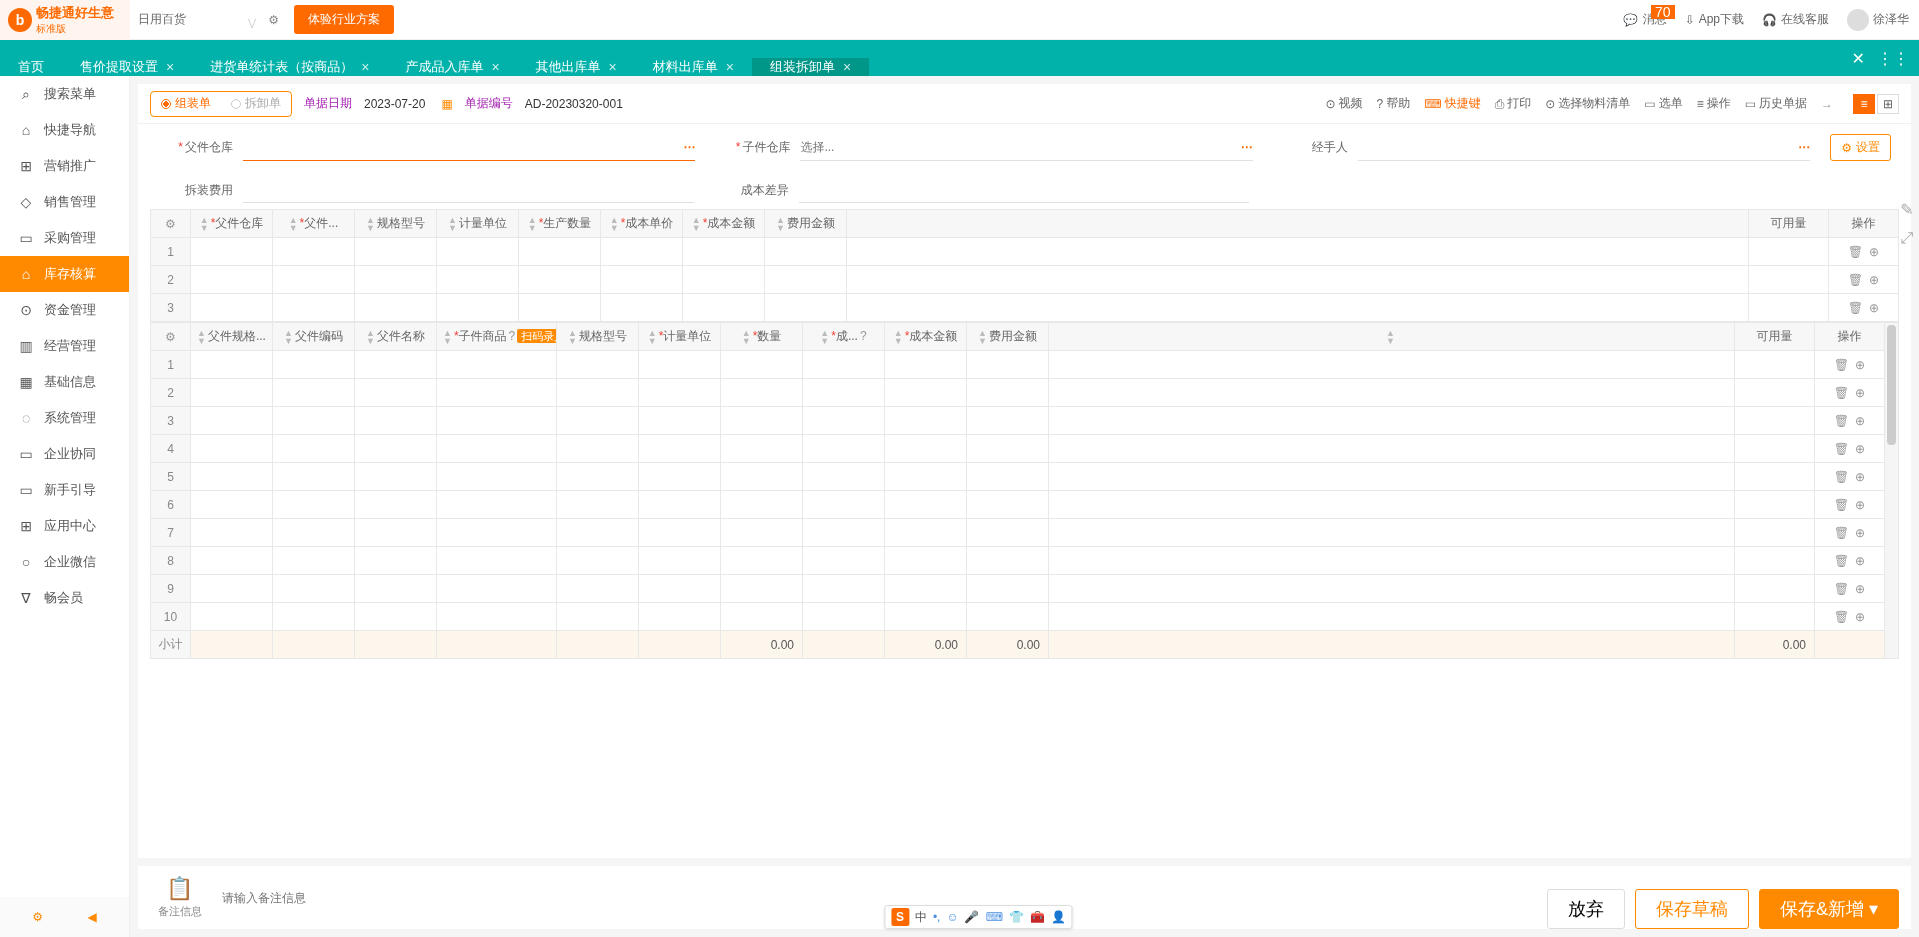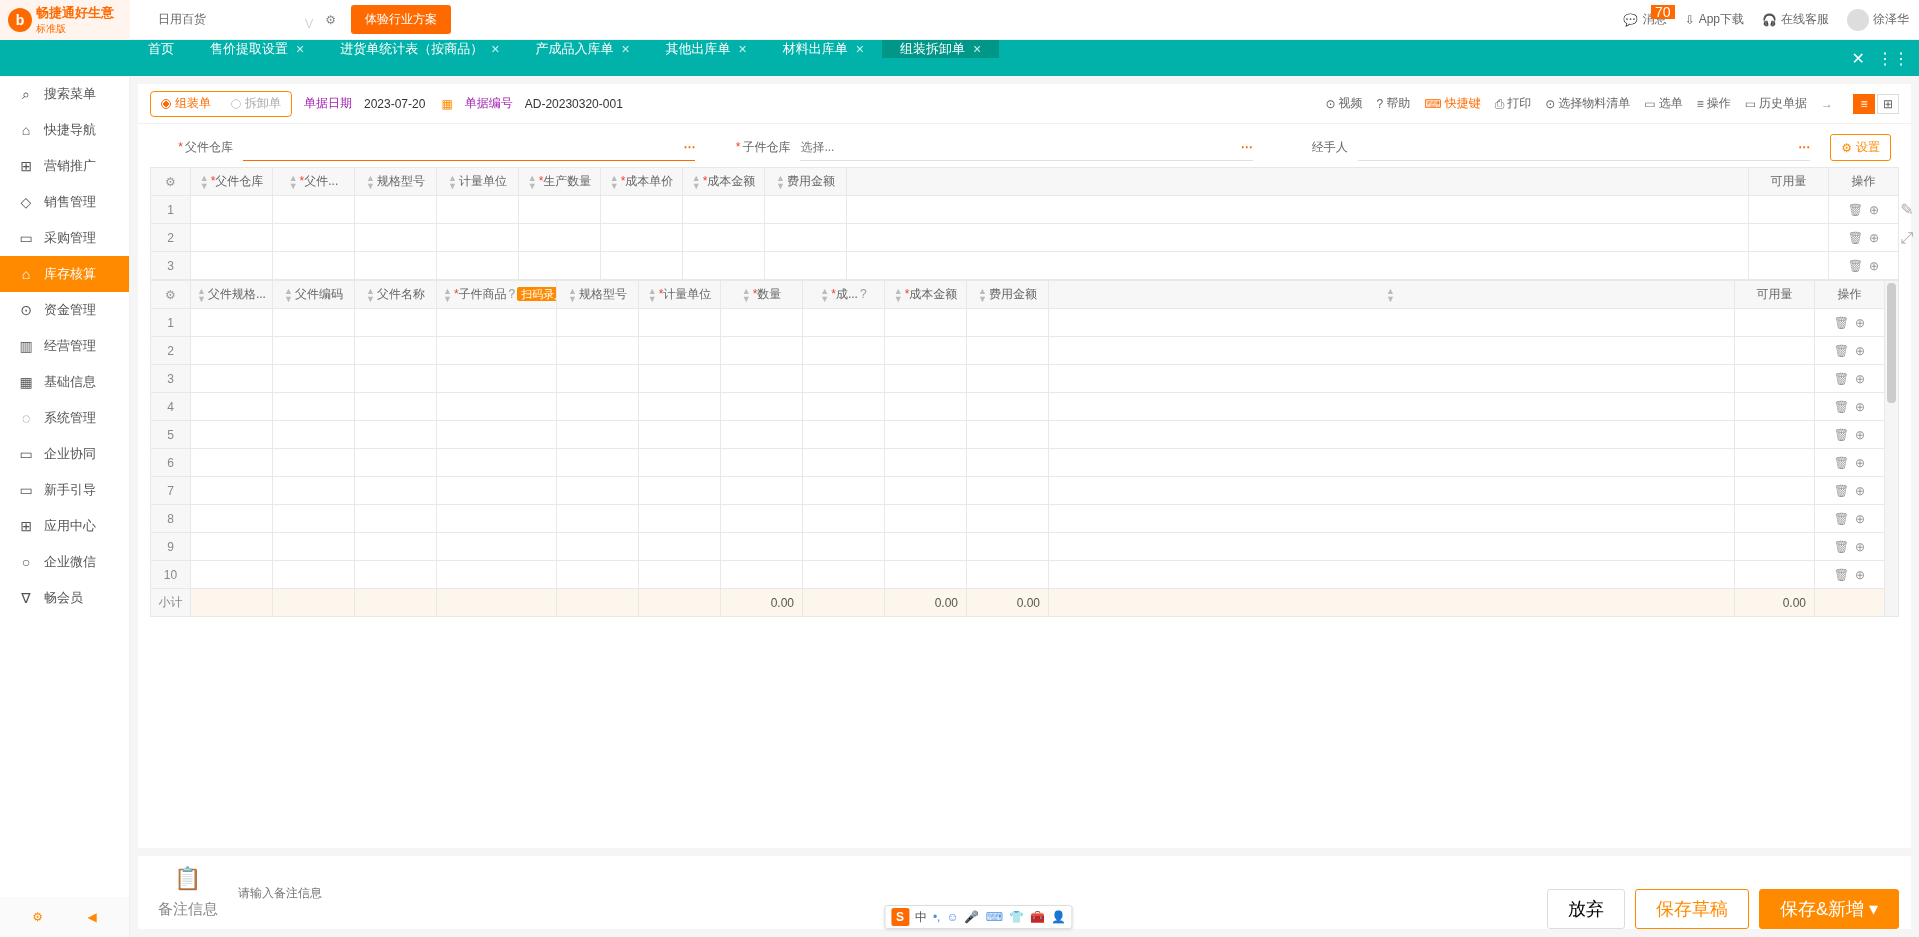--- a/index.html
+++ b/index.html
@@ -4,32 +4,32 @@
 <style>
 * { margin: 0; padding: 0; box-sizing: border-box; font-family: "Microsoft YaHei", Arial, sans-serif; }
 body { font-size: 12px; color: #333; background: #fff; overflow: hidden; }
 
 
 .top-header { height: 40px; background: #fff; display: flex; align-items: center; padding: 0 10px; border-bottom: 1px solid #f0f0f0; }
 .logo-area { display: flex; align-items: center; background: #fff5ee; height: 40px; padding: 0 15px 0 8px; margin-left: -10px; width: 130px; }
 .logo-icon { width: 24px; height: 24px; background: #ff6a00; border-radius: 50%; display: flex; align-items: center; justify-content: center; color: #fff; font-weight: bold; font-size: 14px; margin-right: 4px; }
 .logo-text { color: #ff6a00; font-size: 13px; font-weight: bold; }
 .logo-sub { color: #ff6a00; font-size: 10px; }
-.product-select { margin-left: 28px; color: #666; display: flex; align-items: flex-end; gap: 99px; }
+.product-select { margin-left: 8px; color: #666; display: flex; align-items: flex-end; gap: 62px; }
 .chevron-down { color: #d0d0d0; font-size: 10px; }
 .gear-icon { margin-left: 12px; color: #888; cursor: pointer; }
 .experience-btn { margin-left: 15px; background: #ff6a00; color: #fff; padding: 6px 14px; border-radius: 3px; border: none; cursor: pointer; font-size: 12px; }
 .header-spacer { flex: 1; }
 .header-right { display: flex; align-items: center; gap: 18px; color: #666; }
 .header-right-item { display: flex; align-items: center; gap: 4px; cursor: pointer; position: relative; }
 .badge { position: absolute; top: -6px; right: -8px; background: #ff6a00; color: #fff; border-radius: 0; padding: 0 4px; font-size: 14px; line-height: 14px; }
 .avatar { width: 22px; height: 22px; background: #ddd; border-radius: 50%; }
 
 
-.tabs-bar { height: 36px; background: #00b2a9; display: flex; align-items: flex-start; padding-left: 130px; position: relative; }
+.tabs-bar { height: 36px; background: #00b2a9; display: flex; align-items: flex-end; position: relative; }
 .tab { padding: 0 18px; display: flex; align-items: center; color: #fff; cursor: pointer; gap: 8px; font-size: 13px; }
 .tab.active { background: #009688; }
 .tab-close { font-size: 14px; cursor: pointer; opacity: 0.8; }
 .tabs-right { position: absolute; right: 10px; top: 0; height: 36px; display: flex; align-items: center; gap: 12px; color: #fff; }
 .tabs-right span { cursor: pointer; font-size: 16px; }
 
 
 .layout { display: flex; height: calc(100vh - 76px); }
 .sidebar { width: 130px; background: #fff; border-right: 1px solid #f0f0f0; display: flex; flex-direction: column; }
 .sidebar-item { height: 36px; display: flex; align-items: center; padding-left: 18px; gap: 10px; color: #555; cursor: pointer; font-size: 13px; }
@@ -88,21 +88,21 @@
 .subtotal-row td.val { text-align: right; padding-right: 8px; }
 .table2-wrapper { display: flex; }
 .table2-main { flex: 1; overflow: hidden; }
 .vscroll { width: 14px; background: #f5f5f5; border: 1px solid #e8e8e8; border-left: none; position: relative; }
 .vscroll-thumb { position: absolute; left: 2px; right: 2px; top: 2px; height: 120px; background: #ccc; border-radius: 4px; }
 
 
 .remarks-area { background: #fff; margin-top: 8px; padding: 10px 20px; display: flex; align-items: center; gap: 20px; }
 .remarks-icon { text-align: center; color: #00b2a9; }
 .remarks-icon .ic { font-size: 22px; }
-.remarks-icon .lb { font-size: 15px; color: #888; margin-top: 8px; }
+.remarks-icon .lb { font-size: 11px; color: #888; margin-top: 2px; }
 .remarks-input { flex: 1; }
 .remarks-input input { width: 100%; border: none; outline: none; font-size: 12px; color: #999; }
 
 
 .footer-bar { position: fixed; bottom: 8px; right: 20px; display: flex; gap: 10px; align-items: center; }
 .footer-btn { padding: 7px 20px; border-radius: 3px; border: 1px solid #ddd; background: #fff; cursor: pointer; font-size: 18px; }
 .footer-btn.warn { border-color: #ff8a00; color: #ff8a00; }
 .footer-btn.primary { background: #ff8a00; border-color: #ff8a00; color: #fff; }
 
 
@@ -342,20 +342,36 @@
               <input type="text" style="">
               <span class="ellipsis-btn">⋯</span>
             </div>
         </div>
         <div class="settings-btn">
             <span>⚙</span>
             <span>设置</span>
           </div>
       </div>
 
+      <div class="form-row">
+        <div class="form-field">
+          <div class="form-field-label">拆装费用</div>
+          <div class="form-field-input">
+              <input type="text" style="">
+            </div>
+        </div>
+        <div class="form-field">
+          <div class="form-field-label">成本差异</div>
+          <div class="form-field-input">
+              <input type="text" style="">
+            </div>
+        </div>
+        <div class="form-field"></div>
+        <div style="width:66px;"></div>
+      </div>
 
       <div class="tables-wrap">
 
         <table class="grid-table">
           <thead>
               <tr id="t1-head">
                 <th class="corner"><span class="gear-th">⚙</span></th>
                 <th style="width:82px"><span class="sort-ic">▲<br>▼</span><span class="req2">*</span>父件仓库</th>
                 <th style="width:82px"><span class="sort-ic">▲<br>▼</span><span class="req2">*</span>父件...</th>
                 <th style="width:82px"><span class="sort-ic">▲<br>▼</span>规格型号</th>

